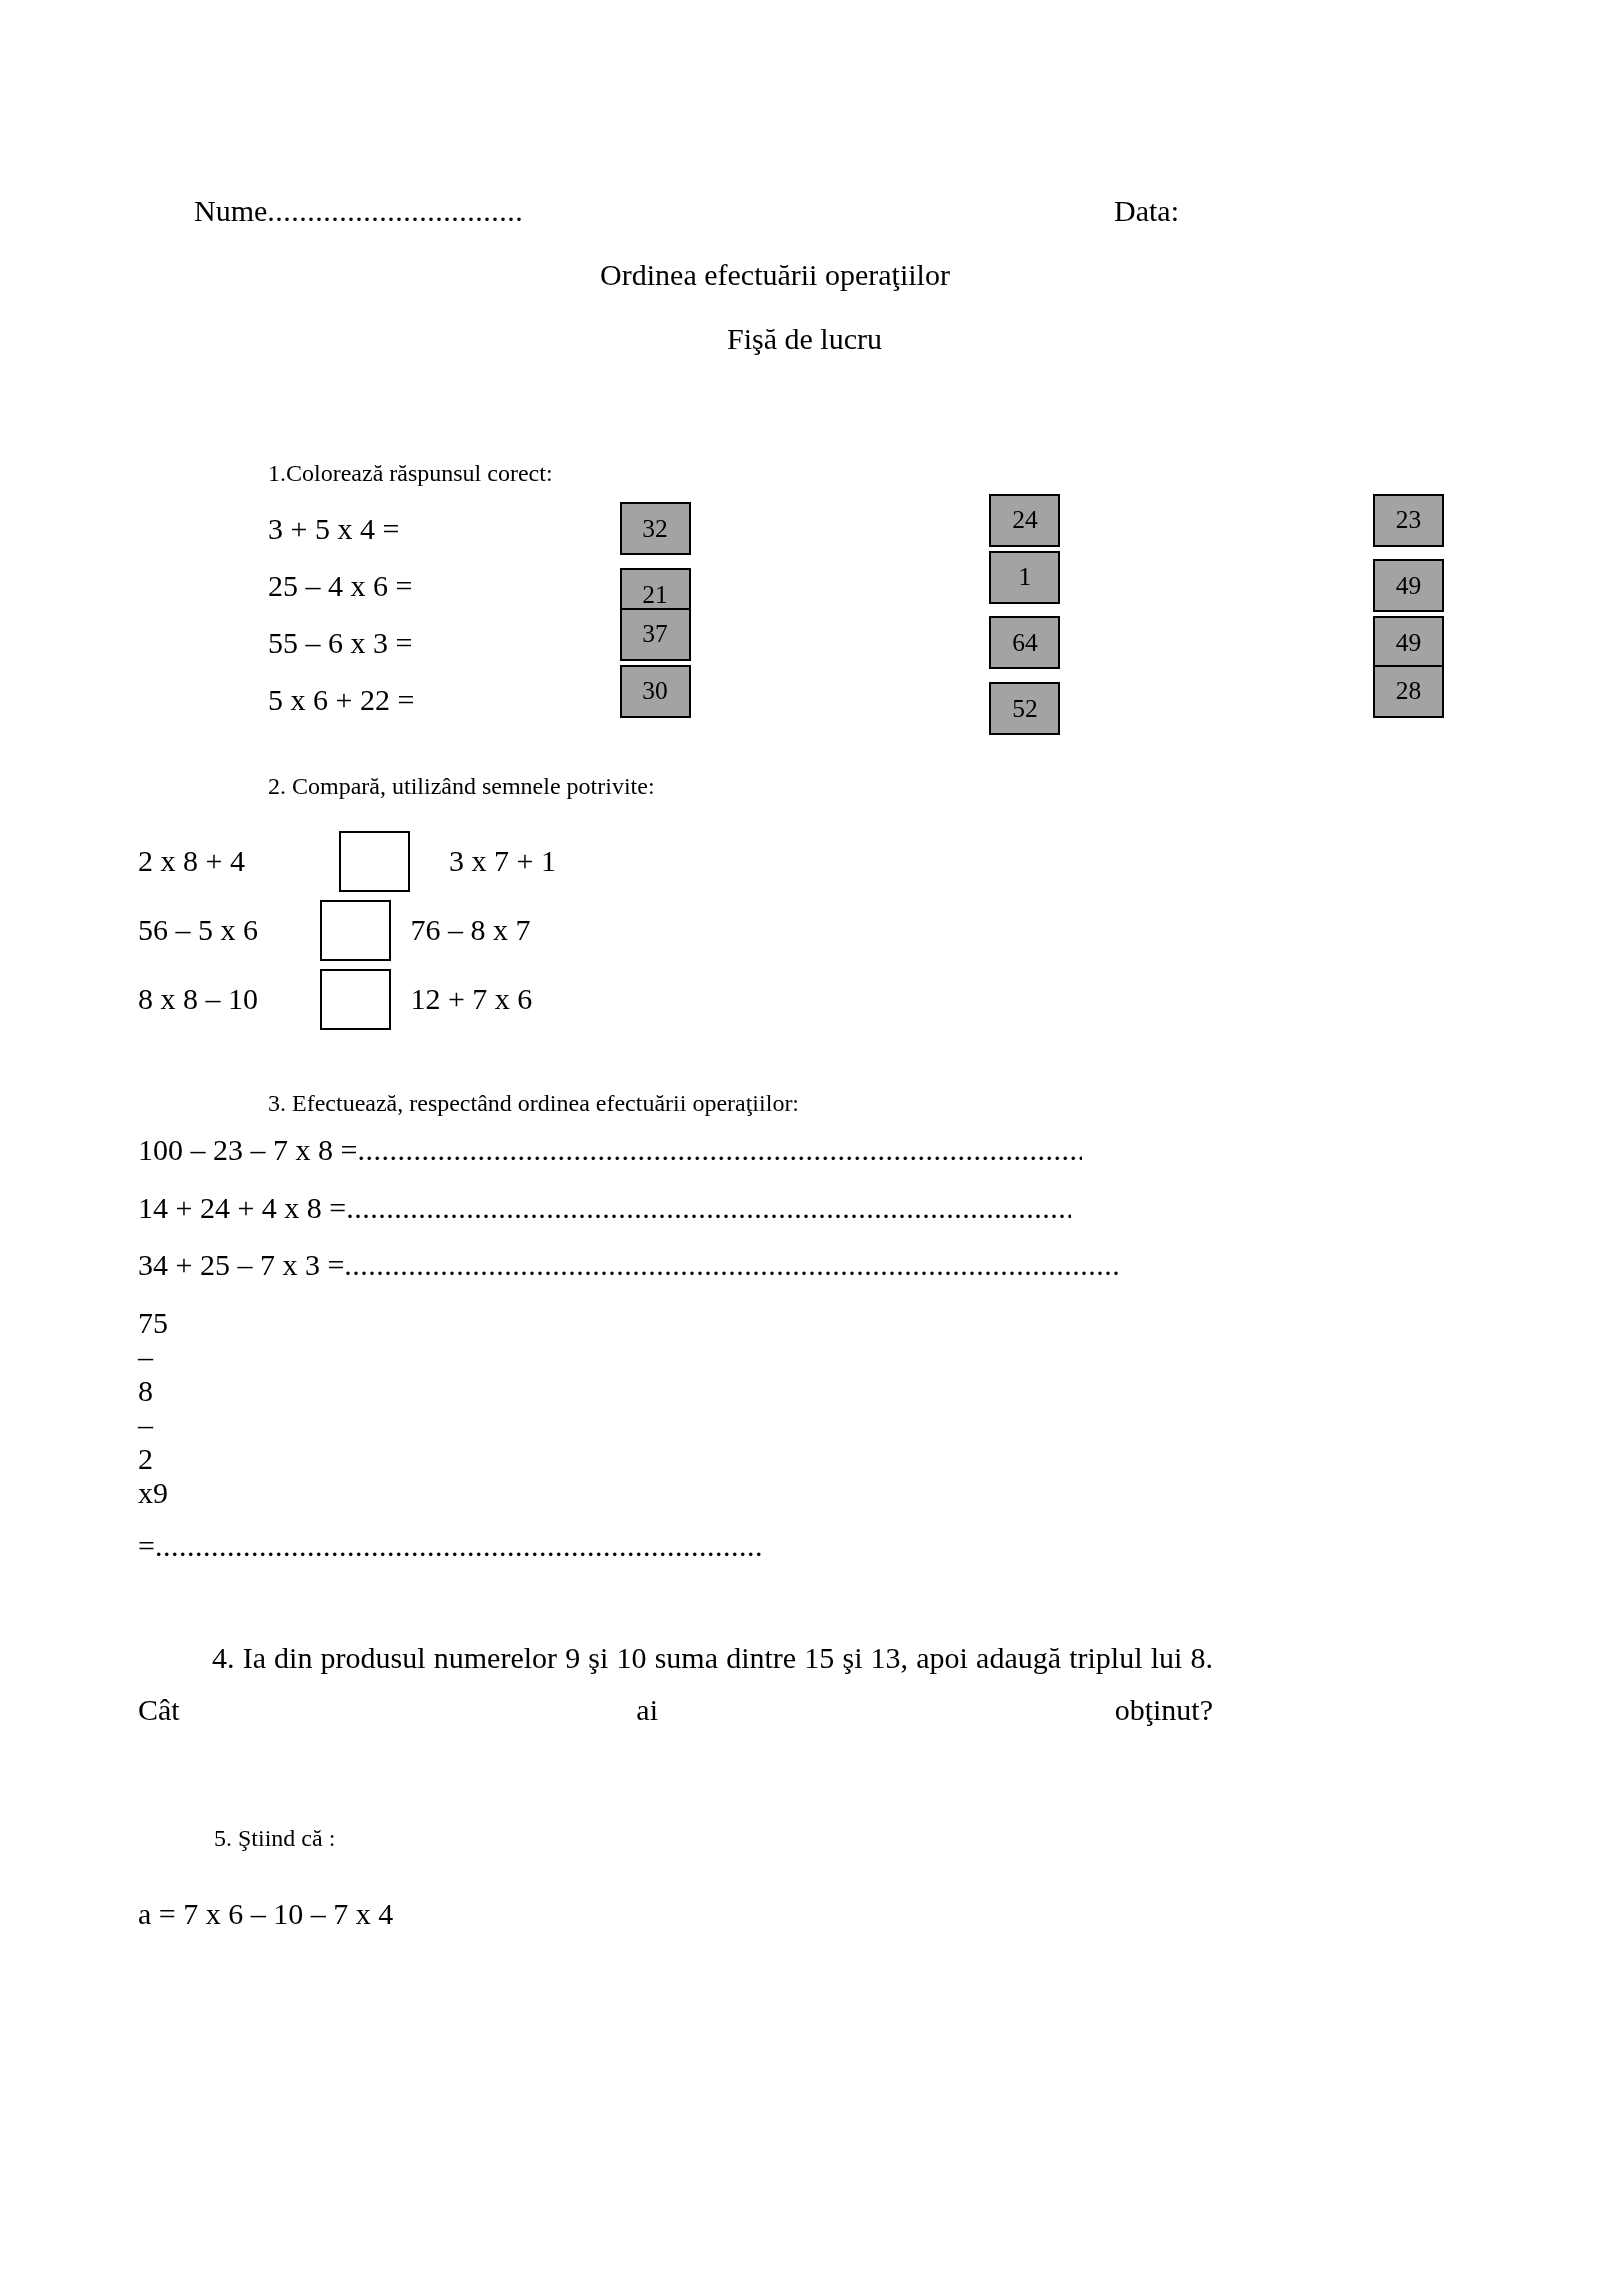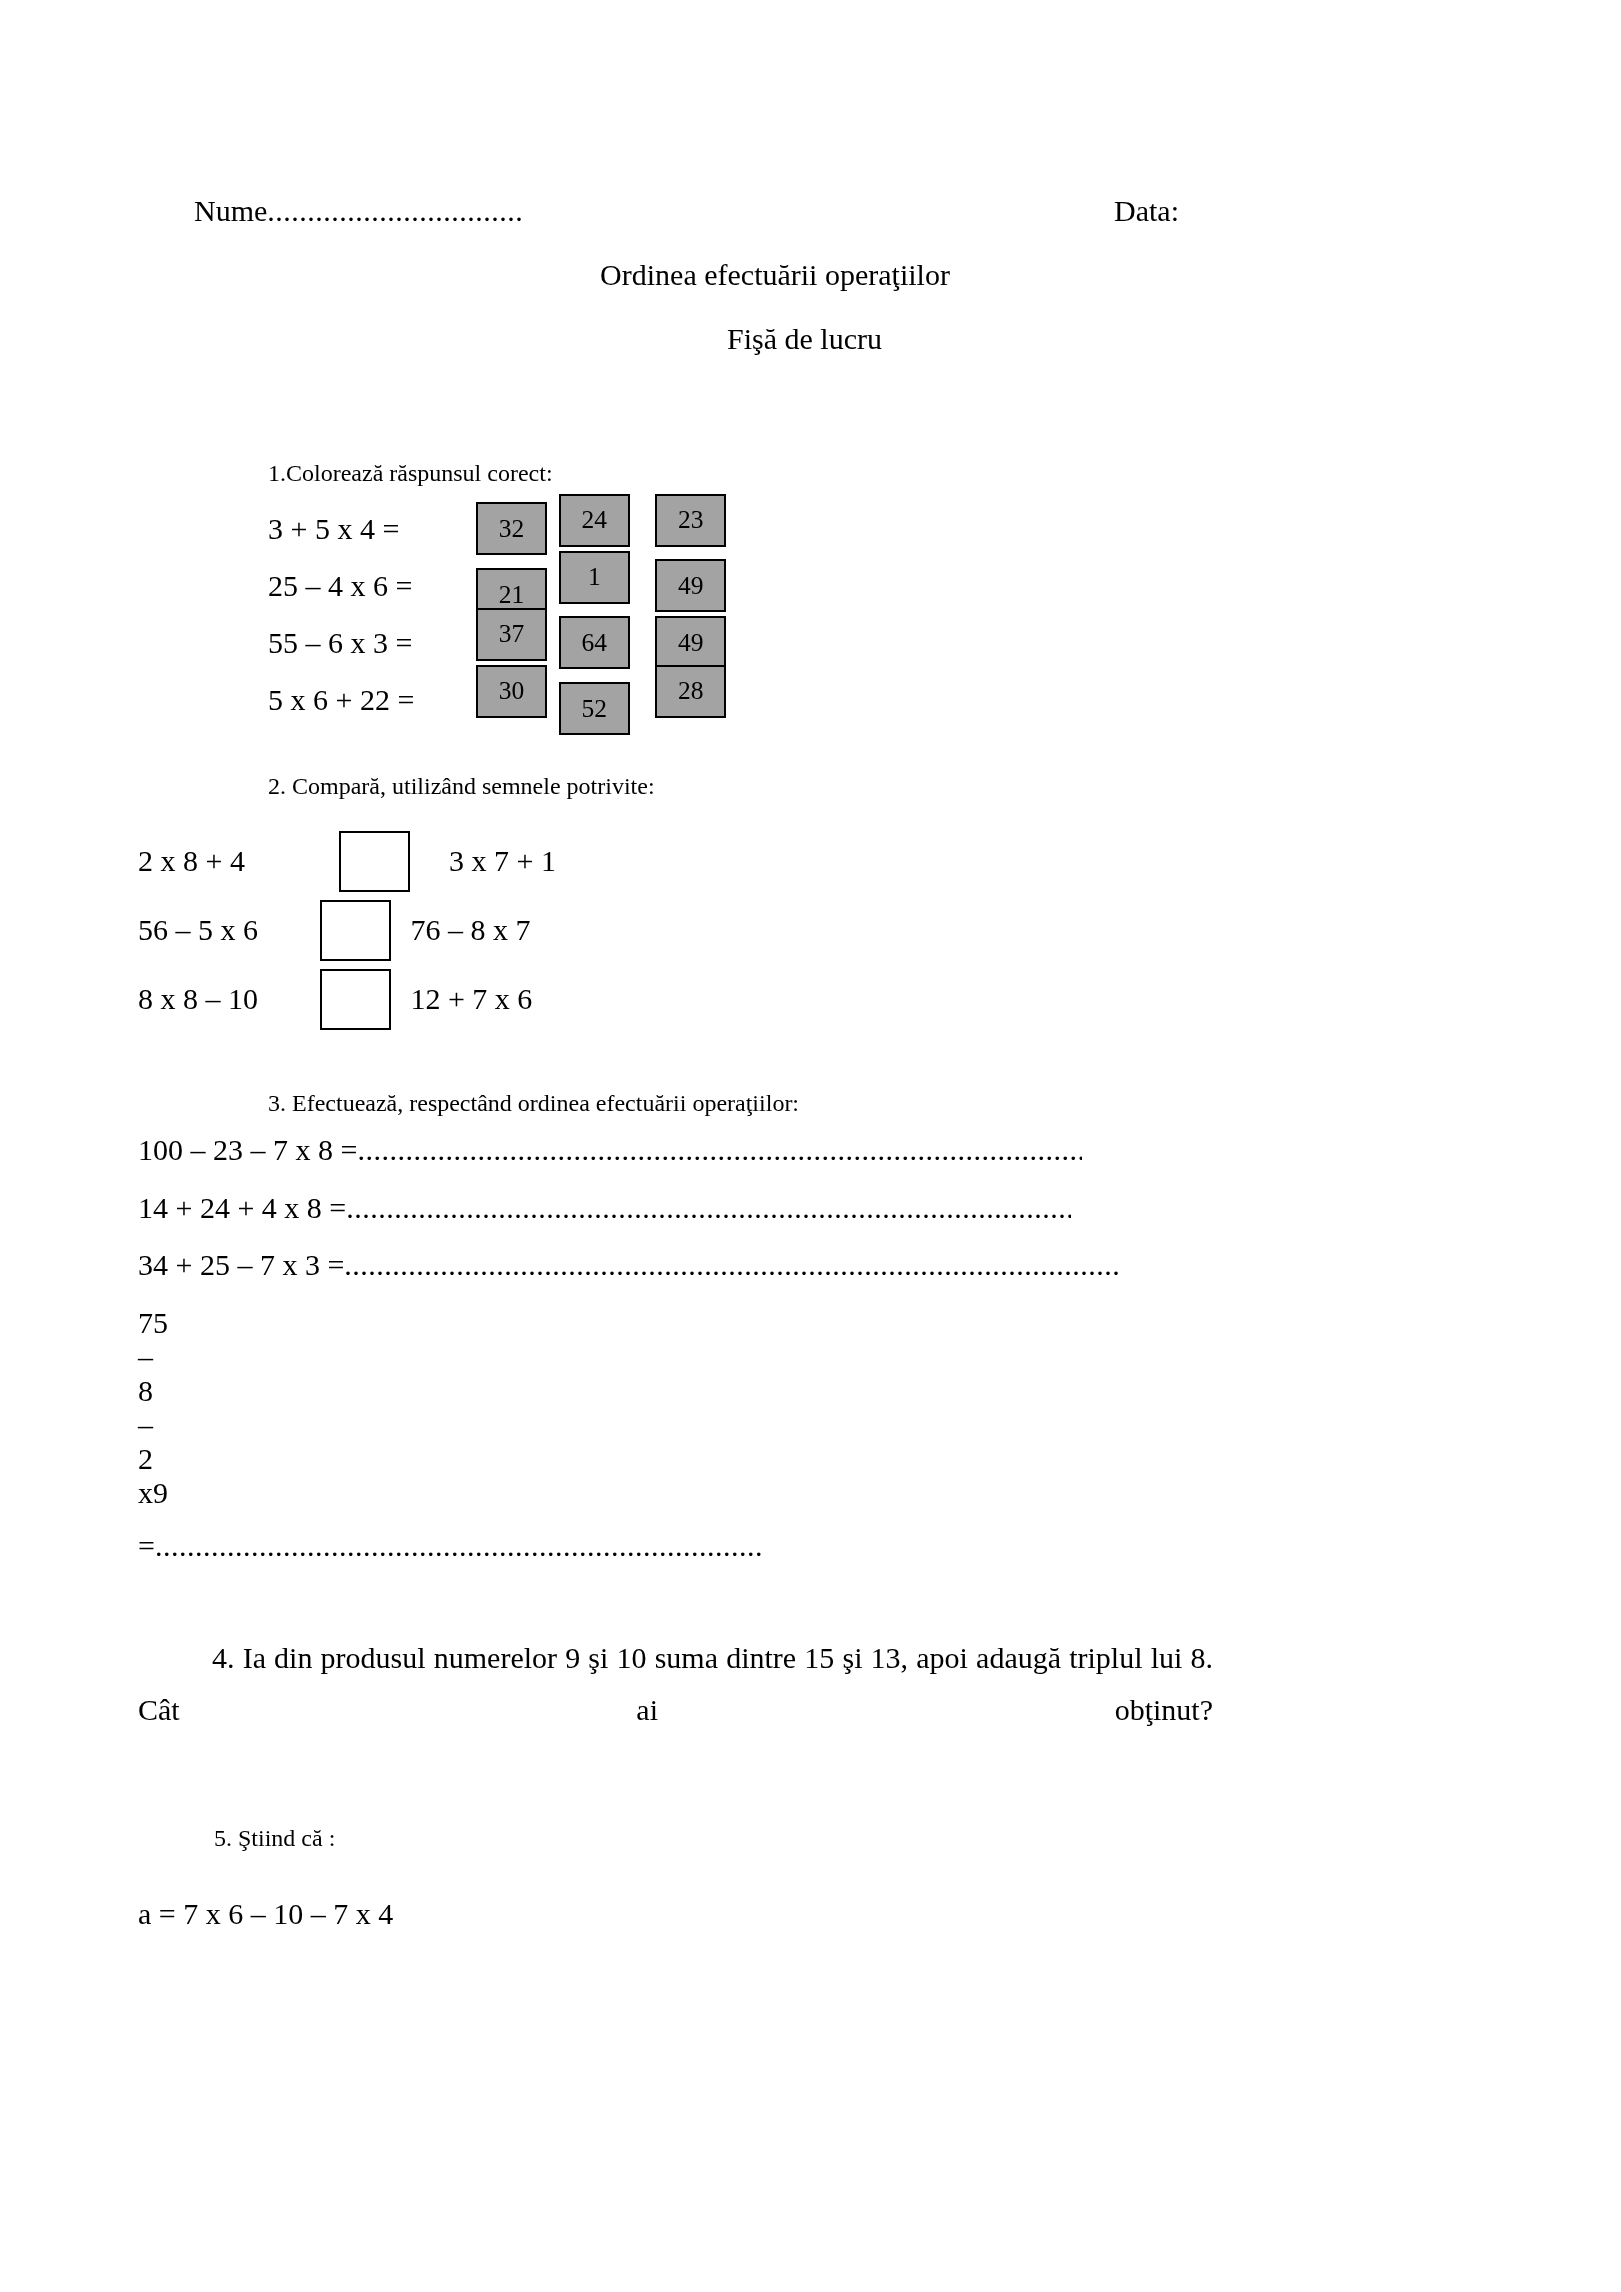--- a/index.html
+++ b/index.html
@@ -80,20 +80,21 @@
   
   .ex1-block {
     margin-top: 13.7px;
     margin-left: 74px;
   }
   .ex1-row {
     display: flex;
     align-items: center;
     height: 55px;
     margin-bottom: 0px;
+    justify-content: space-between;
   }
   .ex1-expr {
     font-size: 30px;
     width: 208px;
     white-space: nowrap;
     line-height: 1;
   }
   .opt-box {
     width: 71px;
     height: 53px;

